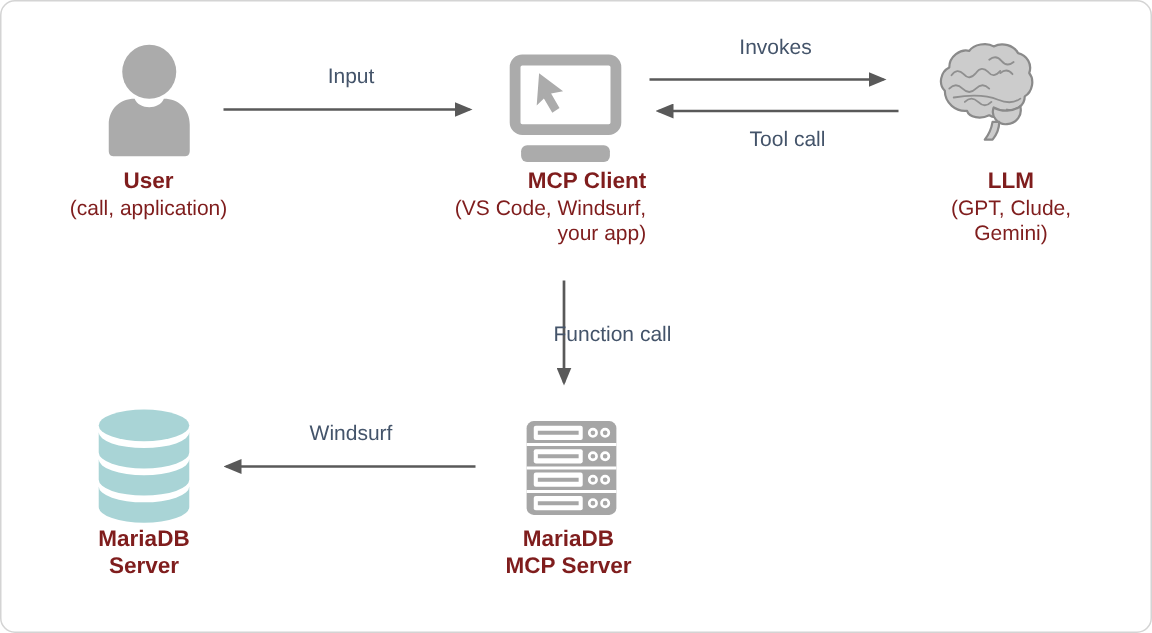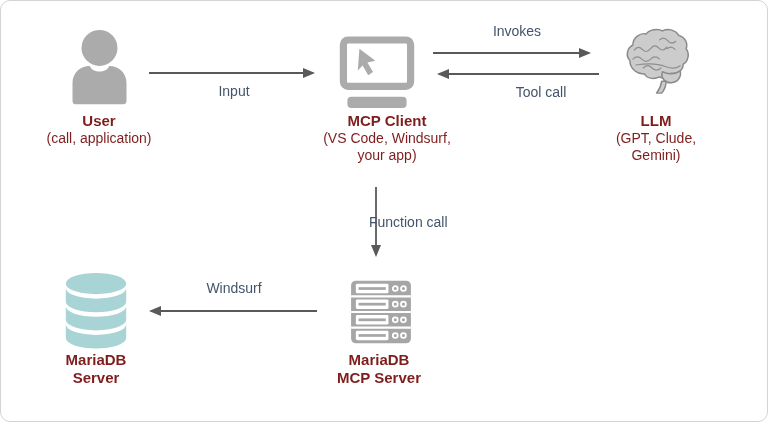--- a/index.html
+++ b/index.html
@@ -54,23 +54,23 @@
       <line x1="598" y1="73" x2="438" y2="73" stroke="#595959" stroke-width="1.8" marker-end="url(#ah)"></line>
     </g>
     <g>
       <line x1="375" y1="186" x2="375" y2="254" stroke="#595959" stroke-width="1.8" marker-end="url(#ah)"></line>
     </g>
     <g>
       <line x1="316" y1="310" x2="150" y2="310" stroke="#595959" stroke-width="1.8" marker-end="url(#ah)"></line>
     </g>
   </svg>
 
-  <div class="edge-label centered" style="left:233px; top:41px;margin-top:41px;">Input</div>
+  <div class="edge-label centered" style="left:233px; top:41px;">Input</div>
   <div class="edge-label centered" style="left:516px; top:22px;">Invokes</div>
-  <div class="edge-label centered" style="left:540px; top:83px;">Tool call</div>
+  <div class="edge-label centered" style="left:524px; top:83px;">Tool call</div>
   <div class="edge-label" style="left:368px; top:213px;">Function call</div>
   <div class="edge-label centered" style="left:233px; top:279px;">Windsurf</div>
 
   <div class="icon-box" style="left:61px; top:26px; width:75px; height:80px;">
     <svg viewBox="0 0 100 105">
       <circle cx="50" cy="27" r="24" fill="#ababab"></circle>
       <path d="M18,102 C15,102 14,100 14,97 L14,74 C14,60 24,51 37,51 C41,61 59,61 63,51 C76,51 86,60 86,74 L86,97 C86,100 85,102 82,102 Z" fill="#ababab"></path>
     </svg>
   </div>
   <div class="node-label" style="left:98px; top:111px;">
@@ -78,42 +78,42 @@
     <span class="subtitle">(call, application)</span>
   </div>
 
   <div class="icon-box" style="left:336px; top:33px; width:80px; height:76px;">
     <svg viewBox="0 0 100 94">
       <rect x="8" y="7" width="84" height="58" rx="6" fill="#ffffff" stroke="#ababab" stroke-width="9"></rect>
       <path d="M28,18 L48,33 L38,35 L45,47 L39,51 L32,39 L26,45 Z" fill="#ababab"></path>
       <rect x="13" y="78" width="74" height="14" rx="5" fill="#ababab"></rect>
     </svg>
   </div>
-  <div class="node-label" style="left:386px; top:111px;">
+  <div class="node-label" style="left:366px; top:111px;text-align:right;">
     <span class="title">MCP Client</span>
     <span class="subtitle">(VS Code, Windsurf,
 your app)</span>
   </div>
 
   <div class="icon-box" style="left:620px; top:26px; width:74px; height:76px;">
     <svg viewBox="0 0 100 100">
       <path d="M12,44 C6,38 8,27 16,23 C16,13 26,6 34,8 C38,2 50,0 56,4 C64,0 74,3 78,10 C86,12 91,20 88,28 C93,34 91,45 84,49 C84,57 76,63 68,61 C66,66 58,70 52,66 C44,70 34,68 32,62 C22,63 12,55 12,44 Z" fill="#cccccc" stroke="#8a8a8a" stroke-width="2" stroke-linejoin="round"></path>
       <path d="M56,59 C53,67 60,75 68,74 C77,73 82,66 80,58 C73,63 63,63 56,59 Z" fill="#cccccc" stroke="#8a8a8a" stroke-width="2" stroke-linejoin="round"></path>
       <path d="M55,72 C54,78 52,83 48,88 L55,88 C59,83 61,78 61,72 Z" fill="#cccccc" stroke="#8a8a8a" stroke-width="2" stroke-linejoin="round"></path>
       <g fill="none" stroke="#8f8f8f" stroke-width="1.6" stroke-linecap="round">
         <path d="M18,30 q5,-7 11,-1 q5,6 11,-1 q5,-7 11,-1 q5,6 11,-1"></path>
         <path d="M16,42 q6,-6 12,0 q6,6 12,0 q6,-6 12,0"></path>
         <path d="M30,54 q6,-6 12,0 q6,6 12,0"></path>
         <path d="M52,16 q6,-5 11,1 q5,6 11,1"></path>
         <path d="M20,50 Q45,46 60,52 Q72,57 80,51"></path>
         <path d="M62,28 q6,-5 11,1"></path>
       </g>
     </svg>
   </div>
-  <div class="node-label" style="left:655px; top:111px;">
+  <div class="node-label" style="left:673px; top:111px;">
     <span class="title">LLM</span>
     <span class="subtitle">(GPT, Clude, Gemini)</span>
   </div>
 
   <div class="icon-box" style="left:57px; top:269px; width:76px; height:80px;">
     <svg viewBox="0 0 100 106">
       <ellipse cx="50" cy="18" rx="40" ry="14" fill="#a9d4d6"></ellipse>
       <path d="M10,24 A40,14 0 0 0 90,24 L90,42 A40,14 0 0 1 10,42 Z" fill="#a9d4d6"></path>
       <path d="M10,48 A40,14 0 0 0 90,48 L90,66 A40,14 0 0 1 10,66 Z" fill="#a9d4d6"></path>
       <path d="M10,72 A40,14 0 0 0 90,72 L90,90 A40,14 0 0 1 10,90 Z" fill="#a9d4d6"></path>

